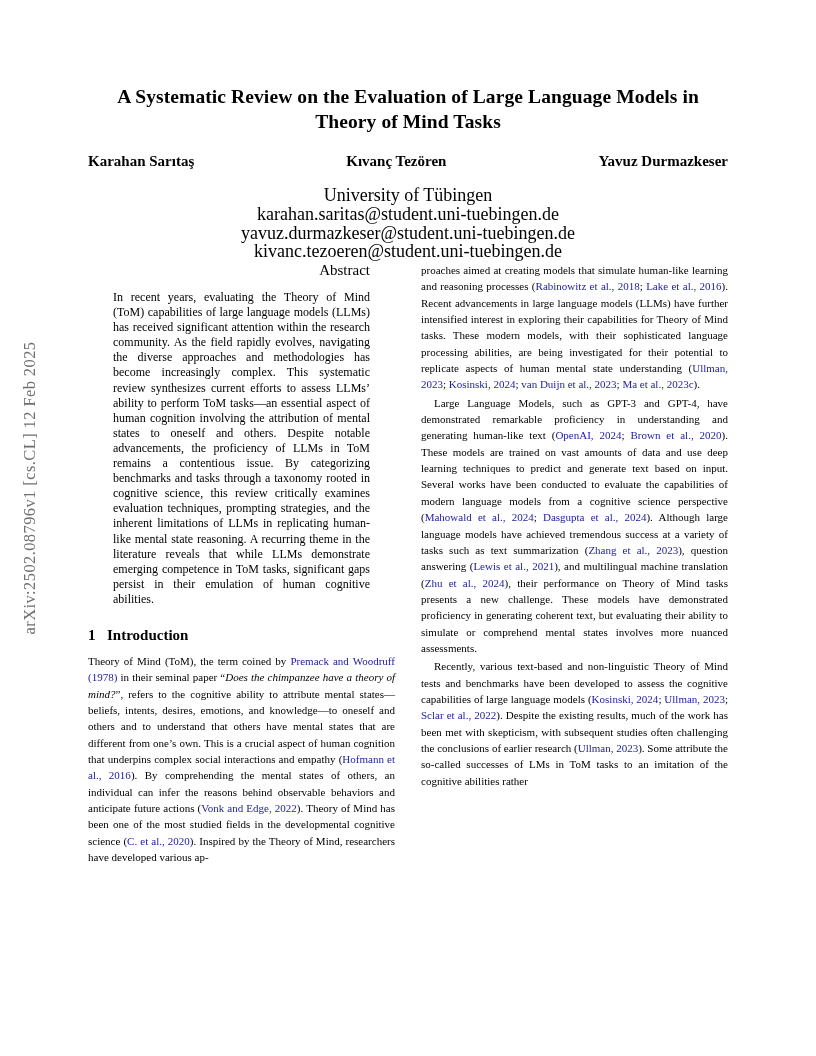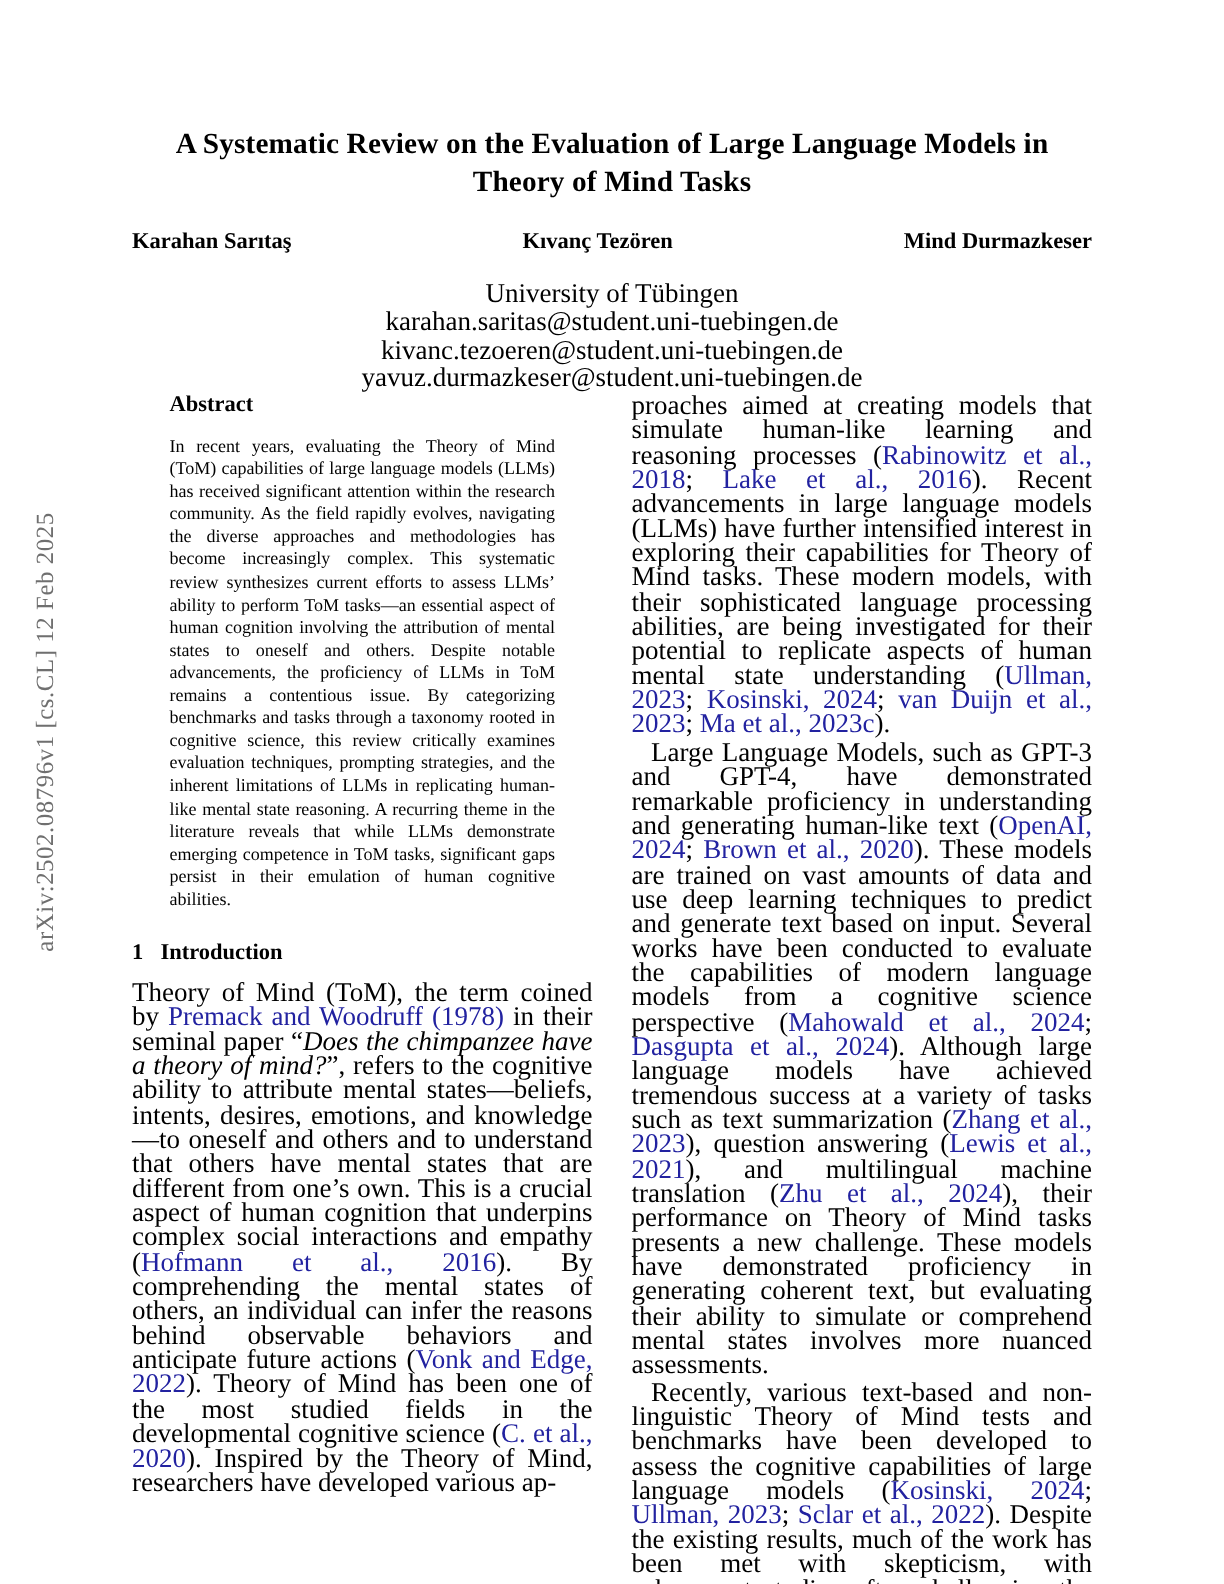--- a/index.html
+++ b/index.html
@@ -89,23 +89,23 @@
     gap: 26px;
   }
   .column {
     width: 307px;
   }
 
   .abstract-wrap {
     padding: 0 25px;
   }
   #abstract-heading {
-    text-align: left;
+    text-align: right;
     font-size: 15px;
-    font-weight: bold;
+    font-weight: normal;
     margin: 0 0 11px 0;
   }
   .abstract-text {
     font-size: 12px;
     line-height: 15.1px;
     text-align: justify;
     text-justify: inter-word;
     margin: 0;
     hyphens: none;
   }
@@ -114,21 +114,21 @@
     font-size: 15px;
     font-weight: bold;
     margin: 20px 0 9px 0;
   }
   .section-heading .sec-num {
     display: inline-block;
     min-width: 19px;
   }
 
   .body-text {
-    font-size: 18px;
+    font-size: 11px;
     line-height: 16.35px;
     text-align: justify;
     text-justify: inter-word;
     margin: 0;
     hyphens: none;
   }
   .body-text + .body-text {
     text-indent: 13px;
     margin-top: 2px;
   }
@@ -147,28 +147,28 @@
 </div>
 
 <div id="page">
 
   <div id="title-block">
     <h1 id="paper-title">A Systematic Review on the Evaluation of Large Language Models in Theory of Mind Tasks</h1>
 
     <div id="author-row">
       <span>Karahan Sarıtaş</span>
       <span>Kıvanç Tezören</span>
-      <span>Mind Durmazkeser</span>
+      <span>Yavuz Durmazkeser</span>
     </div>
 
     <div id="affiliation-block">
       <span class="affil-line">University of Tübingen</span>
       <span class="affil-line">karahan.saritas@student.uni-tuebingen.de</span>
+      <span class="affil-line">yavuz.durmazkeser@student.uni-tuebingen.de</span>
       <span class="affil-line">kivanc.tezoeren@student.uni-tuebingen.de</span>
-      <span class="affil-line">yavuz.durmazkeser@student.uni-tuebingen.de</span>
     </div>
   </div>
 
   <div id="columns">
 
     <div class="column">
       <div class="abstract-wrap">
         <h2 id="abstract-heading">Abstract</h2>
         <p class="abstract-text"><span>In recent years, evaluating the Theory of Mind (ToM) capabilities of large language models (LLMs) has received significant attention within the research community. As the field rapidly evolves, navigating the diverse approaches and methodologies has become increasingly complex. This systematic review synthesizes current efforts to assess LLMs’ ability to perform ToM tasks—an essential aspect of human cognition involving the attribution of mental states to oneself and others. Despite notable advancements, the proficiency of LLMs in ToM remains a contentious issue. By categorizing benchmarks and tasks through a taxonomy rooted in cognitive science, this review critically examines evaluation techniques, prompting strategies, and the inherent limitations of LLMs in replicating human-like mental state reasoning. A recurring theme in the literature reveals that while LLMs demonstrate emerging competence in ToM tasks, significant gaps persist in their emulation of human cognitive abilities.</span></p>
       </div>

